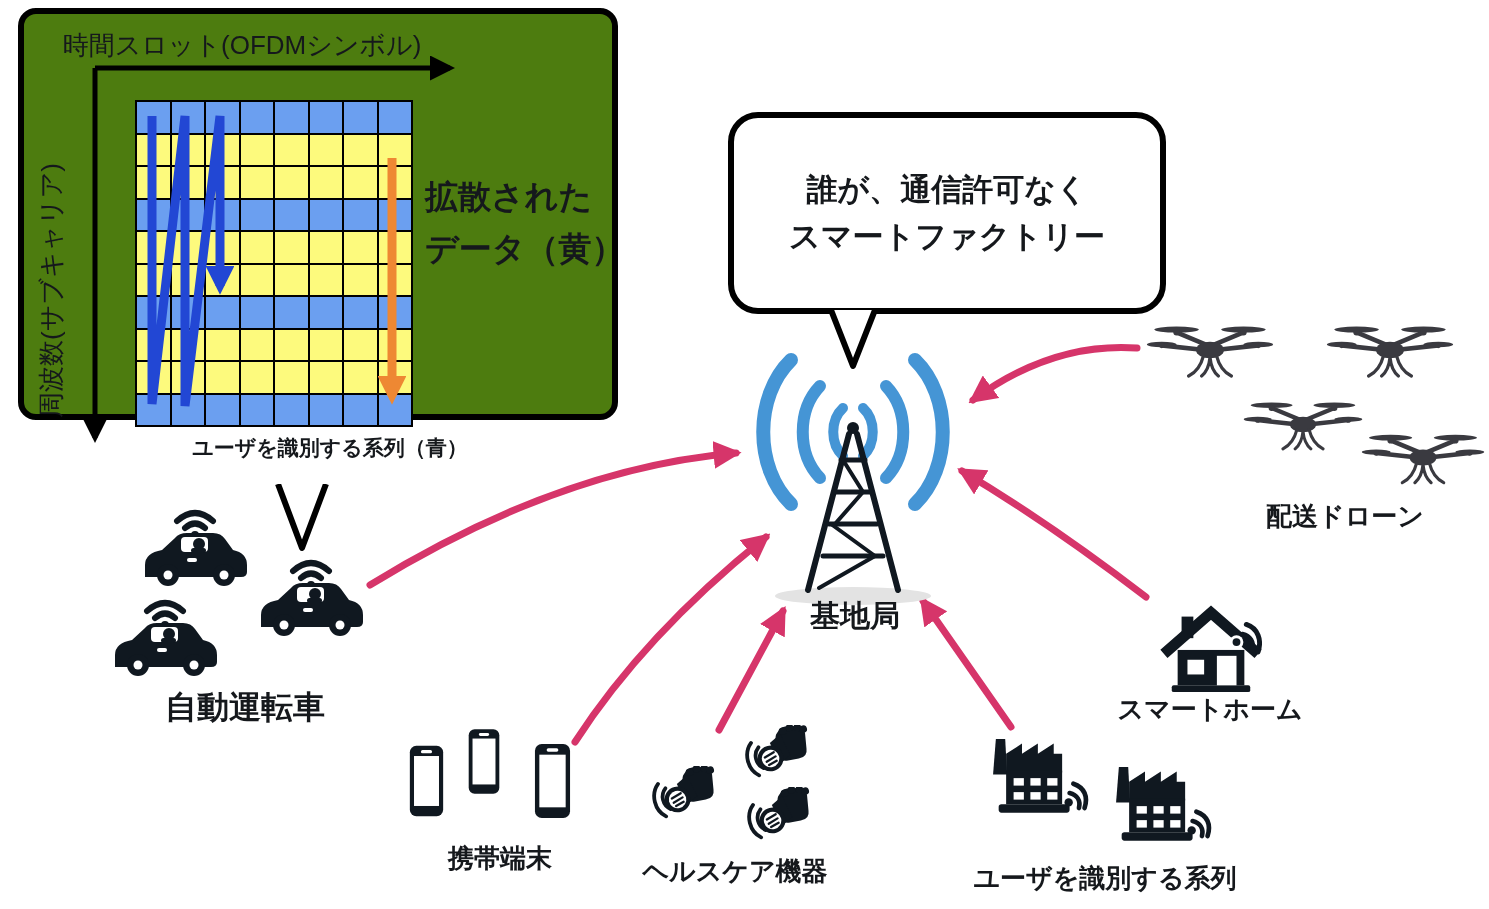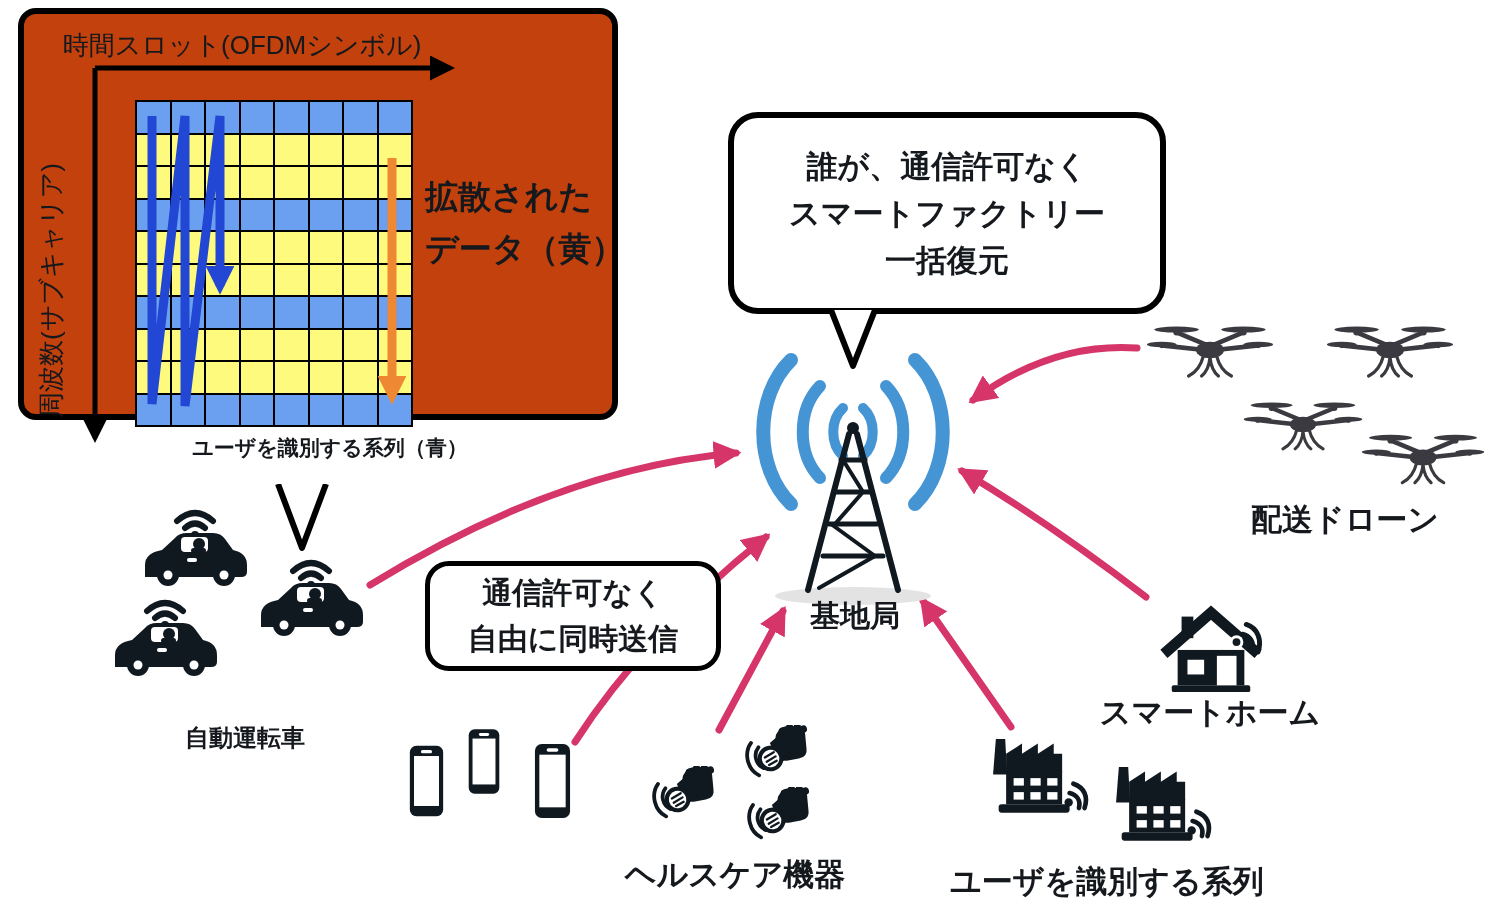--- a/index.html
+++ b/index.html
@@ -5,21 +5,21 @@
   html,body{margin:0;padding:0;background:#fff;}
   .canvas{
     position:relative;width:1489px;height:909px;background:#fff;overflow:hidden;
     font-family:"Liberation Sans","DejaVu Sans",sans-serif;color:#15181c;
   }
   .abs{position:absolute;}
   svg{display:block;}
   
   .resource-box{
     left:18px;top:8px;width:600px;height:412px;box-sizing:border-box;
-    border:6px solid #000;border-radius:18px;background:#c2410c;z-index:2;
+    border:6px solid #000;border-radius:18px;background:#4d7c0f;z-index:2;
   }
   .axis-label{font-size:26px;font-weight:500;text-align:center;white-space:nowrap;}
   .freq-label{transform:rotate(-90deg);}
   .grid-wrap{left:111px;top:86px;width:278px;height:327px;border:1px solid #000;box-sizing:border-box;
     display:grid;grid-template-columns:repeat(8,1fr);grid-template-rows:repeat(10,1fr);}
   .grid-wrap .cell{border:1px solid #000;}
   .grid-overlay{left:111px;top:86px;pointer-events:none;}
   .big-bold{font-weight:700;white-space:nowrap;}
   .spread-label{left:401px;top:157px;font-size:33px;line-height:52px;}
   .seq-label{left:86px;top:420px;width:440px;font-size:21px;text-align:center;}
@@ -40,21 +40,21 @@
   .mk-black{fill:#000;}
   .zig{fill:none;stroke:var(--zig);stroke-width:9;stroke-miterlimit:12;}
   .mk-zig{fill:var(--zig);}
   .orange-line{fill:none;stroke:var(--orange);stroke-width:9;}
   .mk-orange{fill:var(--orange);}
   
   .wave{fill:none;stroke:var(--wave);stroke-linecap:round;}
   .tower{stroke:var(--ink);stroke-linecap:round;fill:none;}
   .icon-group{position:absolute;z-index:2;color:var(--ink);}
   .drone-group{color:var(--dgray);}
-  .dev-label{font-size:31px;font-weight:700;text-align:center;white-space:nowrap;z-index:2;}
+  .dev-label{font-size:26px;font-weight:700;text-align:center;white-space:nowrap;z-index:2;}
 </style>
 </head>
 <body>
 
 <div class="canvas">
 
   <svg width="0" height="0" style="position:absolute" aria-hidden="true">
     <defs>
       <marker id="mpink" viewBox="0 0 10 10" refX="8" refY="5" markerWidth="4" markerHeight="4" orient="auto-start-reverse" markerUnits="strokeWidth">
         <path class="mk-pink" d="M0 0 L10 5 L0 10 Z"></path>
@@ -265,33 +265,26 @@
     <div class="abs big-bold seq-label">ユーザを識別する系列（青）</div>
   </div>
   <svg class="abs tail" style="left:274px;top:484px;" width="56" height="70" viewBox="0 0 56 70">
     <path d="M4 0 L28 64 L52 0" fill="#fff" stroke="#000" stroke-width="6" stroke-linejoin="round"></path>
   </svg>
 
   <div class="abs speech bubble">
     <div>
       <div>誰が、通信許可なく</div>
       <div>スマートファクトリー</div>
-      <div>一括復元</div>
     </div>
   </div>
   <svg class="abs tail" style="left:828px;top:310px;" width="50" height="62" viewBox="0 0 50 62">
     <path d="M3 0 L25 56 L47 0" fill="#fff" stroke="#000" stroke-width="6" stroke-linejoin="round"></path>
   </svg>
 
-  <div class="abs speech grant">
-    <div>
-      <div>通信許可なく</div>
-      <div>自由に同時送信</div>
-    </div>
-  </div>
 
   <svg class="abs icon-group" style="left:740px;top:352px;" width="230" height="290" viewBox="0 0 230 290">
     <ellipse cx="113" cy="244" rx="78" ry="9" fill="#e3e3e3"></ellipse>
     <g>
       <path class="wave" stroke-width="10" d="M103 56 C90 68 90 92 103 104"></path>
       <path class="wave" stroke-width="12" d="M80 34 C57 58 57 102 80 126"></path>
       <path class="wave" stroke-width="14" d="M51 8 C14 44 14 116 51 152"></path>
       <path class="wave" stroke-width="10" d="M123 56 C136 68 136 92 123 104"></path>
       <path class="wave" stroke-width="12" d="M146 34 C169 58 169 102 146 126"></path>
       <path class="wave" stroke-width="14" d="M175 8 C212 44 212 116 175 152"></path>
@@ -303,27 +296,28 @@
       <path class="tower" stroke-width="4" d="M103 108 L123 140 M123 140 L95 172 M91 172 L135 204 M135 204 L79 236"></path>
     </g>
   </svg>
   <div class="abs dev-label" style="left:775px;top:596px;width:160px;font-size:30px;">基地局</div>
 
   <svg class="abs icon-group" style="left:105px;top:495px;" width="270" height="190" viewBox="0 0 270 190">
     <use href="#sym-car" x="30" y="8" width="122" height="92"></use>
     <use href="#sym-car" x="0" y="98" width="122" height="92"></use>
     <use href="#sym-car" x="146" y="58" width="122" height="92"></use>
   </svg>
-  <div class="abs dev-label" style="left:120px;top:686px;width:250px;font-size:24px;margin-top:36px;">自動運転車</div>
+  <div class="abs dev-label" style="left:120px;top:686px;width:250px;font-size:32px;">自動運転車</div>
 
   <svg class="abs icon-group" style="left:400px;top:713px;" width="185" height="112" viewBox="0 0 185 112">
     <use href="#sym-phone" x="8" y="29" width="37" height="78"></use>
     <use href="#sym-phone" x="67" y="10" width="34" height="77"></use>
     <use href="#sym-phone" x="133" y="29" width="39" height="78"></use>
   </svg>
+  <div class="abs dev-label" style="left:390px;top:841px;width:220px;">携帯端末</div>
 
   <svg class="abs icon-group" style="left:640px;top:712px;" width="195" height="140" viewBox="0 0 195 140">
     <use href="#sym-watch" x="11" y="54" width="76" height="58"></use>
     <use href="#sym-watch" x="104" y="13" width="76" height="58"></use>
     <use href="#sym-watch" x="106" y="75" width="76" height="58"></use>
   </svg>
   <div class="abs dev-label" style="left:615px;top:842px;width:240px;margin-top:12px;">ヘルスケア機器</div>
 
   <svg class="abs icon-group" style="left:945px;top:732px;" width="330" height="125" viewBox="0 0 330 125">
     <use href="#sym-factory" x="35" y="2" width="112" height="92"></use>

